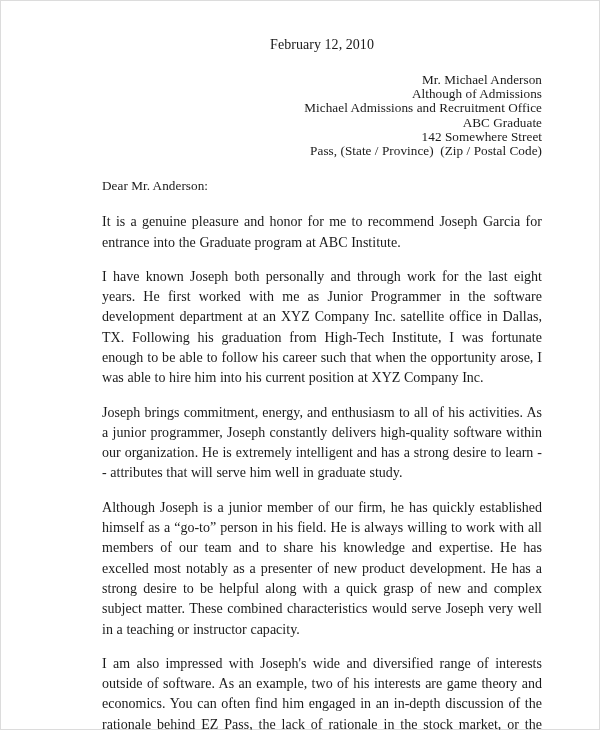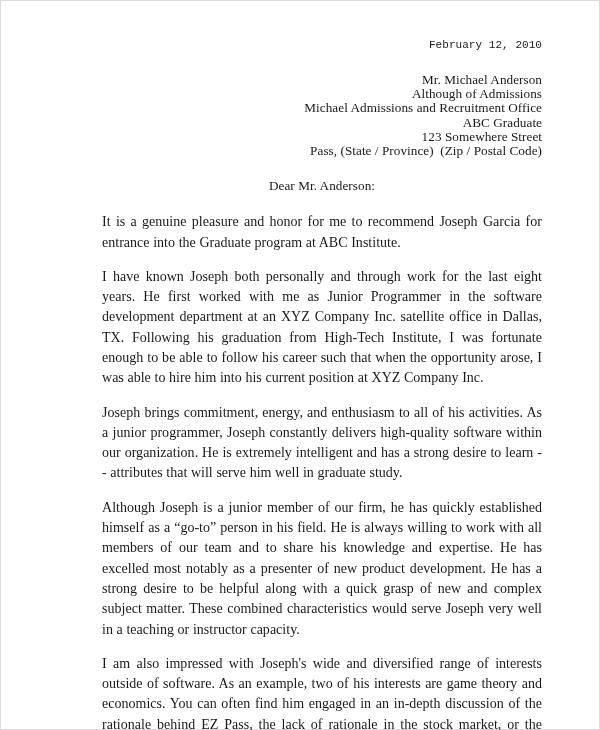--- a/index.html
+++ b/index.html
@@ -23,43 +23,42 @@
     border: 1px solid #dcdcdc;
     padding: 0;
   }
   .letter {
     position: absolute;
     left: 101px;
     top: 36px;
     width: 440px;
   }
   .date-line {
-    font-size: 11px;
+    font-size: 14px;
     line-height: 16px;
     letter-spacing: 0.05px;
     margin: 0 0 20px 0;
-    text-align: right;
-    font-family: Liberation Mono, monospace;
+    text-align: center;
   }
   .address-block {
     margin: 0 0 20px 0;
   }
   .address-line {
     font-size: 13.2px;
     line-height: 14.2px;
     letter-spacing: 0.05px;
     text-align: right;
     white-space: pre;
   }
   .salutation {
     font-size: 13.2px;
     line-height: 16px;
     letter-spacing: 0.05px;
     margin: 0 0 18px 0;
-    text-align: center;
+    text-align: left;
   }
   .body-para {
     font-size: 14px;
     line-height: 20.3px;
     letter-spacing: 0.02px;
     text-align: justify;
     text-justify: inter-word;
     margin: 0 0 14px 0;
     word-spacing: 0.1px;
   }
@@ -73,21 +72,21 @@
 <div class="page">
   <div class="letter">
 
     <div class="date-line">February 12, 2010</div>
 
     <div class="address-block">
       <div class="address-line">Mr. Michael Anderson</div>
       <div class="address-line">Although of Admissions</div>
       <div class="address-line">Michael Admissions and Recruitment Office</div>
       <div class="address-line">ABC Graduate</div>
-      <div class="address-line">123 Somewhere Street</div>
+      <div class="address-line">142 Somewhere Street</div>
       <div class="address-line">Pass, (State / Province)  (Zip / Postal Code)</div>
     </div>
 
     <div class="salutation">Dear Mr. Anderson:</div>
 
     <p class="body-para">It is a genuine pleasure and honor for me to recommend Joseph Garcia for entrance into the Graduate program at ABC Institute.</p>
 
     <p class="body-para">I have known Joseph both personally and through work for the last eight years. He first worked with me as Junior Programmer in the software development department at an XYZ Company Inc. satellite office in Dallas, TX. Following his graduation from High-Tech Institute, I was fortunate enough to be able to follow his career such that when the opportunity arose, I was able to hire him into his current position at XYZ Company Inc.</p>
 
     <p class="body-para">Joseph brings commitment, energy, and enthusiasm to all of his activities. As a junior programmer, Joseph constantly delivers high-quality software within our organization. He is extremely intelligent and has a strong desire to learn -- attributes that will serve him well in graduate study.</p>

